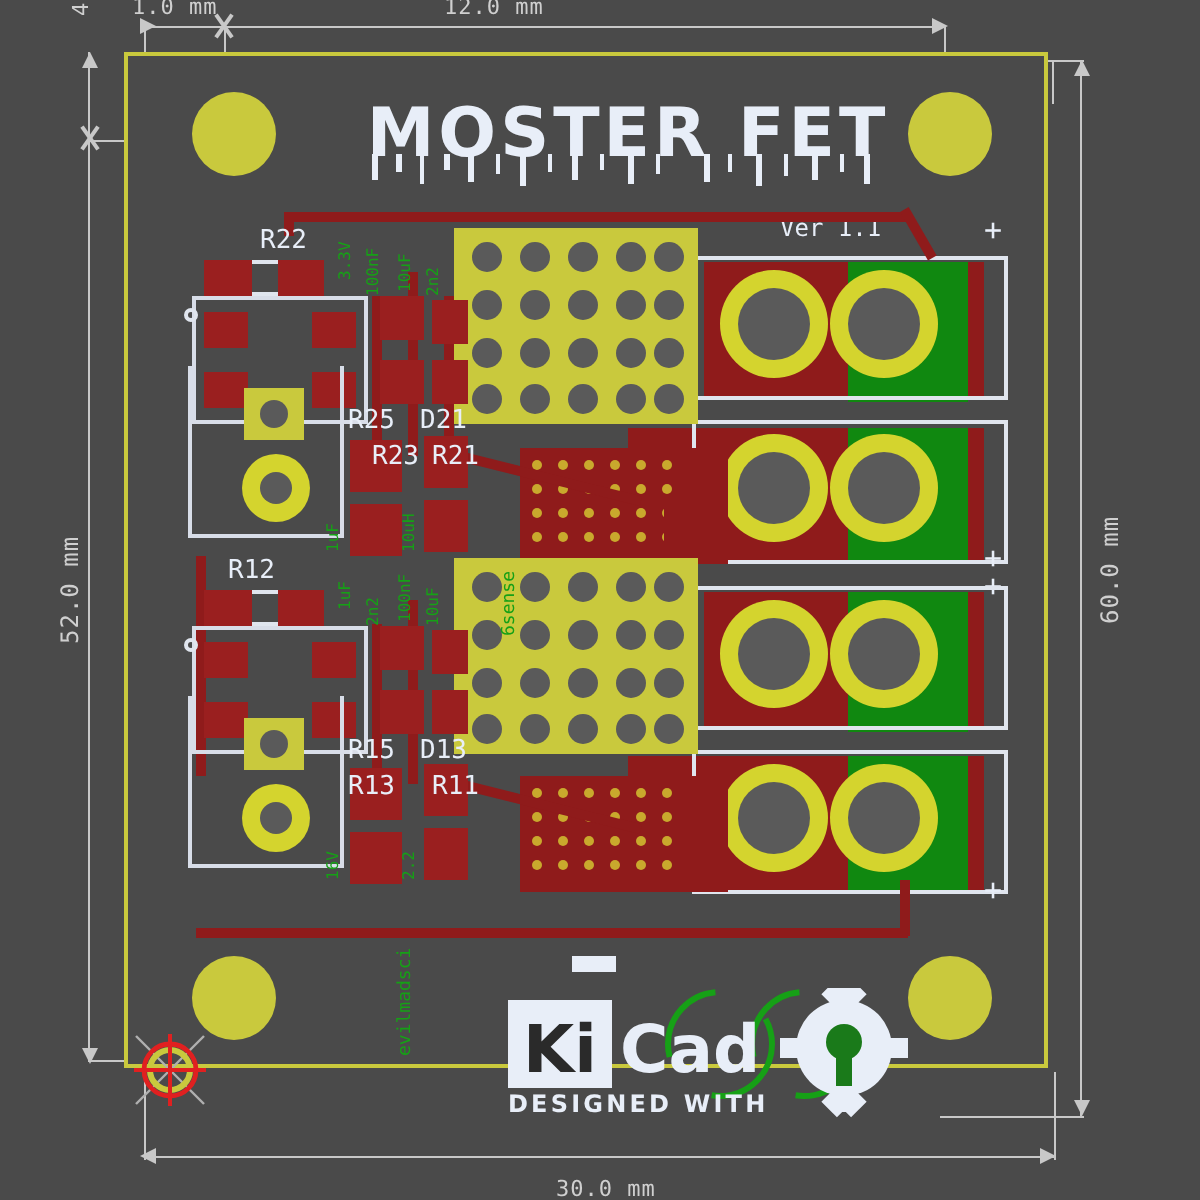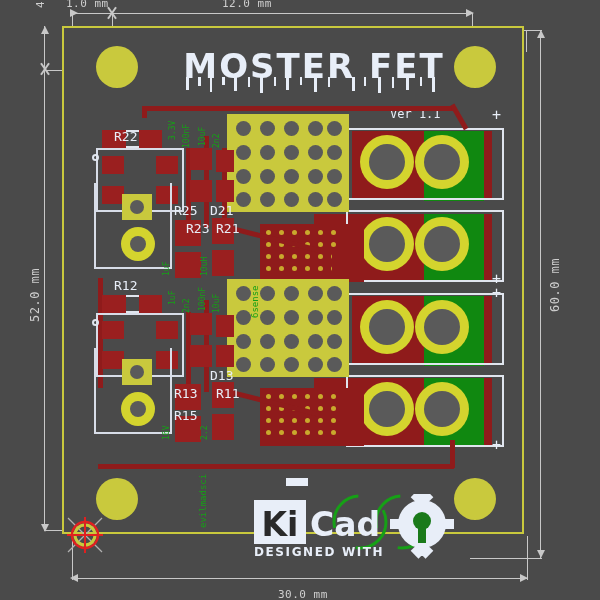--- a/index.html
+++ b/index.html
@@ -254,21 +254,21 @@
     <div class="smd" style="left:111px;top:224px;width:26px;height:26px;"></div>
     <div class="smd" style="left:148px;top:190px;width:22px;height:26px;"></div>
     <div class="smd" style="left:148px;top:222px;width:22px;height:26px;"></div>
 
     <div class="pad-y" style="left:58px;top:166px;width:30px;height:26px;"></div>
     <div class="hole" style="left:66px;top:172px;width:14px;height:14px;"></div>
     <div class="annular" style="left:66px;top:208px;width:16px;height:16px;"></div>
     <div style="position:absolute;left:30px;top:155px;width:78px;height:86px;
                 border:2px solid #d8dde8;box-sizing:border-box;border-top:none;"></div>
 
-    <div class="ref" style="left:50px;top:85px;margin-top:16px;">R22</div>
+    <div class="ref" style="left:66px;top:85px;">R22</div>
     <div class="ref" style="left:110px;top:175px;">R25</div>
     <div class="ref" style="left:146px;top:175px;">D21</div>
     <div class="ref" style="left:110px;top:193px;margin-left:12px;">R23</div>
     <div class="ref" style="left:152px;top:193px;">R21</div>
 
     <div class="green-silk rot" style="left:104px;top:112px;">3.3V</div>
     <div class="green-silk rot" style="left:118px;top:120px;">100nF</div>
     <div class="green-silk rot" style="left:134px;top:118px;">10uF</div>
     <div class="green-silk rot" style="left:148px;top:120px;">2n2</div>
     <div class="green-silk rot" style="left:98px;top:248px;">1uF</div>
@@ -373,21 +373,21 @@
     <div class="smd" style="left:148px;top:354px;width:22px;height:26px;"></div>
     <div class="smd" style="left:148px;top:386px;width:22px;height:26px;"></div>
 
     <div class="pad-y" style="left:58px;top:331px;width:30px;height:26px;"></div>
     <div class="hole" style="left:66px;top:337px;width:14px;height:14px;"></div>
     <div class="annular" style="left:66px;top:373px;width:16px;height:16px;"></div>
     <div style="position:absolute;left:30px;top:320px;width:78px;height:86px;
                 border:2px solid #d8dde8;box-sizing:border-box;border-top:none;"></div>
 
     <div class="ref" style="left:50px;top:250px;">R12</div>
-    <div class="ref" style="left:110px;top:340px;margin-top:40px;">R15</div>
+    <div class="ref" style="left:110px;top:340px;">R15</div>
     <div class="ref" style="left:146px;top:340px;">D13</div>
     <div class="ref" style="left:110px;top:358px;">R13</div>
     <div class="ref" style="left:152px;top:358px;">R11</div>
 
     <div class="green-silk rot" style="left:104px;top:277px;">1uF</div>
     <div class="green-silk rot" style="left:118px;top:285px;">2n2</div>
     <div class="green-silk rot" style="left:134px;top:283px;">100nF</div>
     <div class="green-silk rot" style="left:148px;top:285px;">10uF</div>
     <div class="green-silk rot" style="left:98px;top:412px;">16V</div>
     <div class="green-silk rot" style="left:136px;top:412px;">2.2</div>

